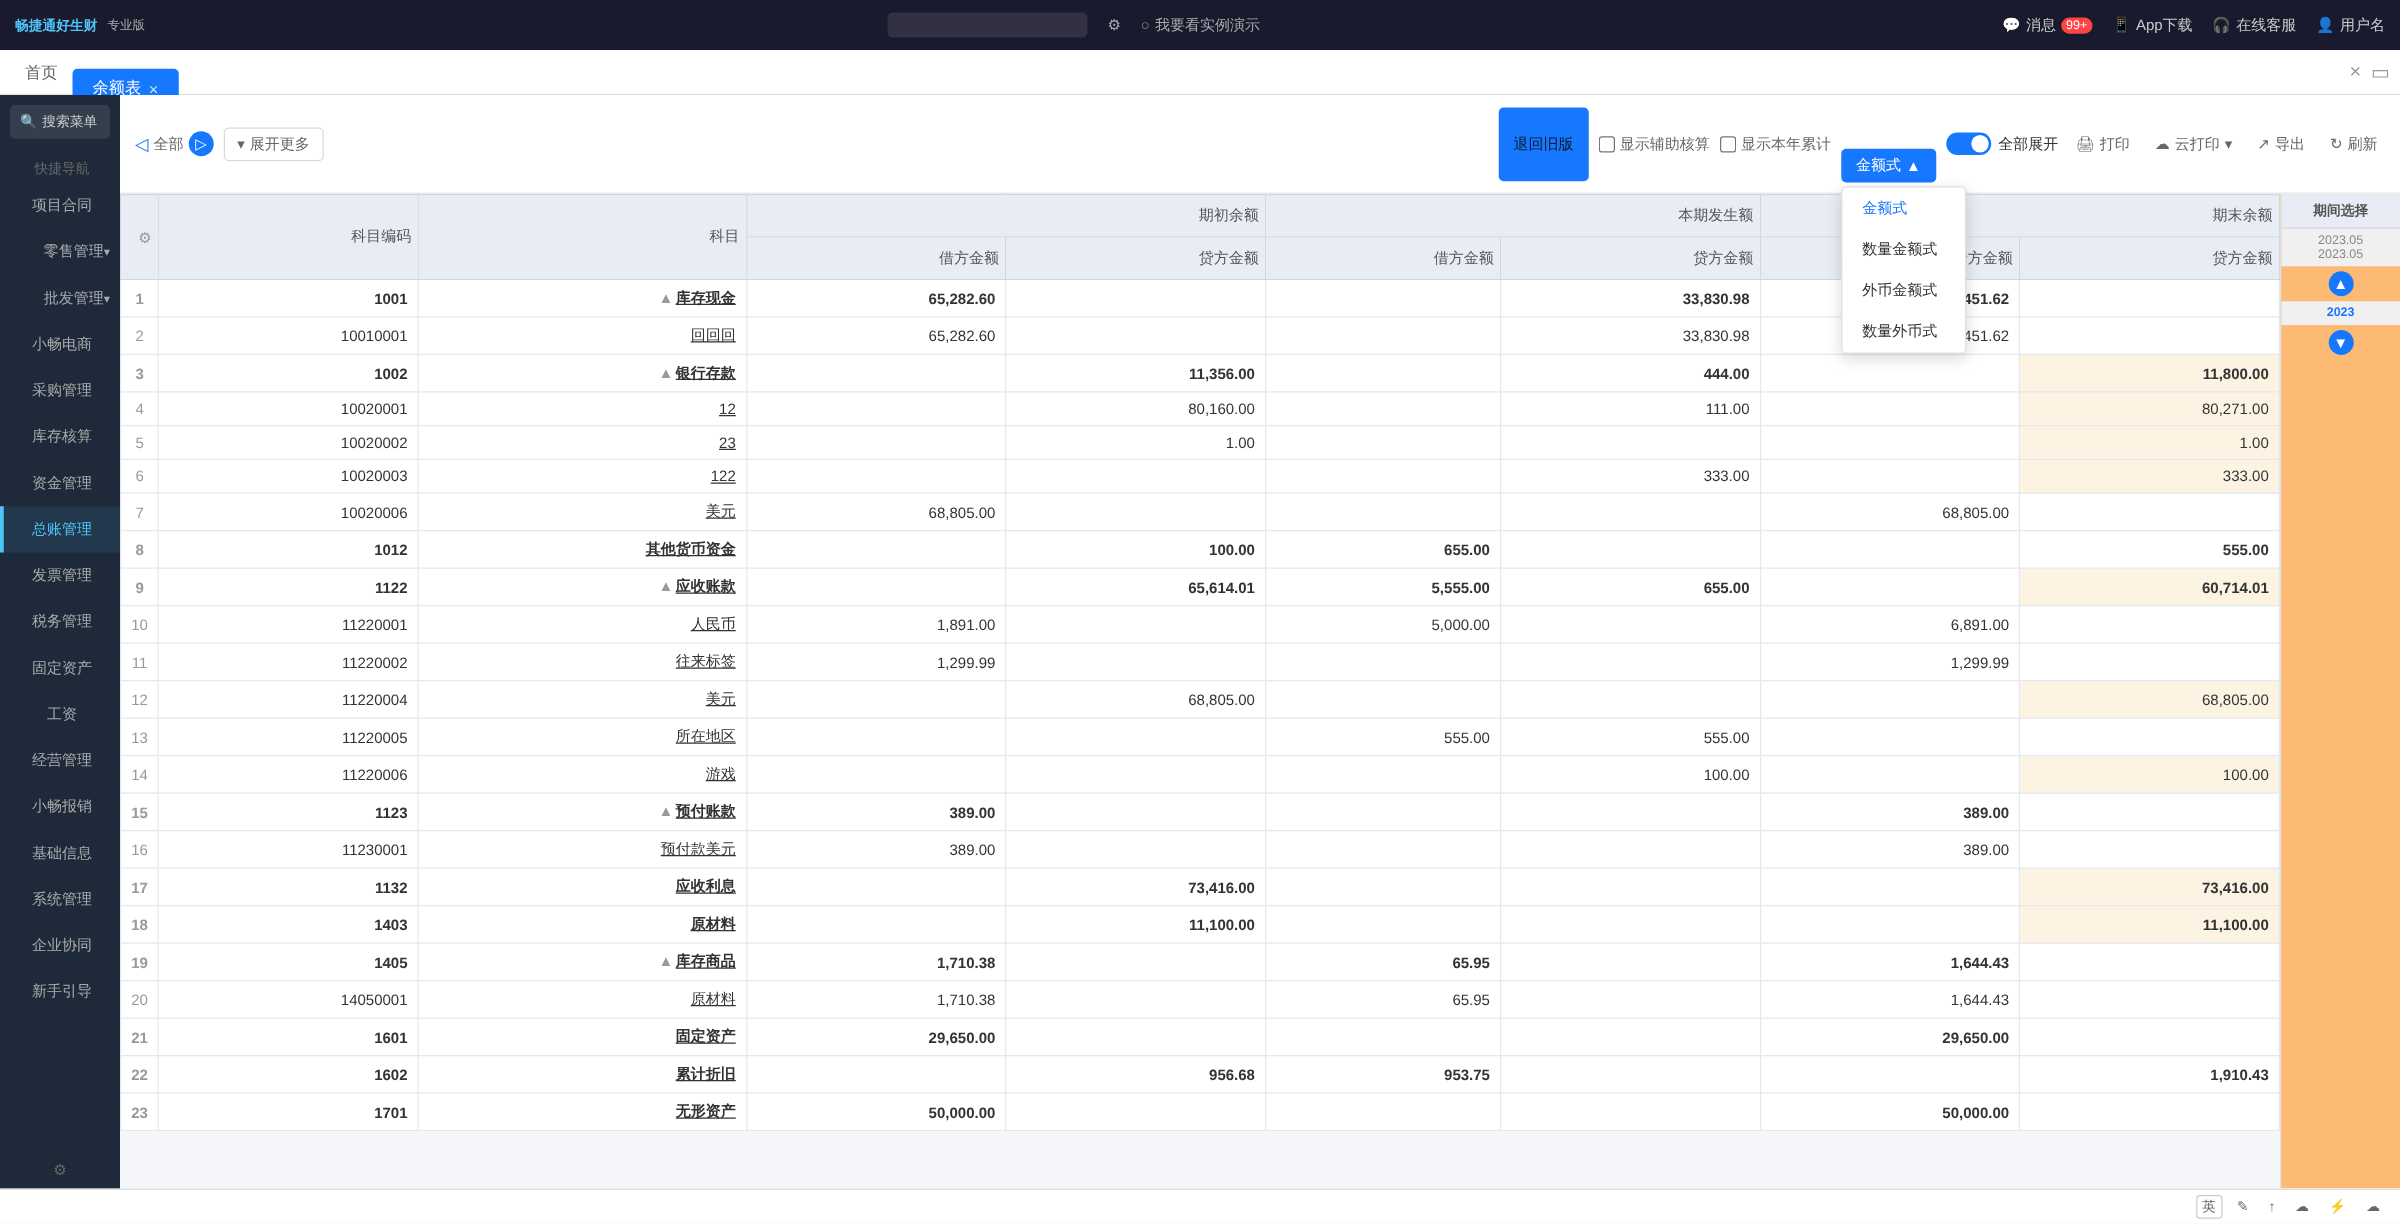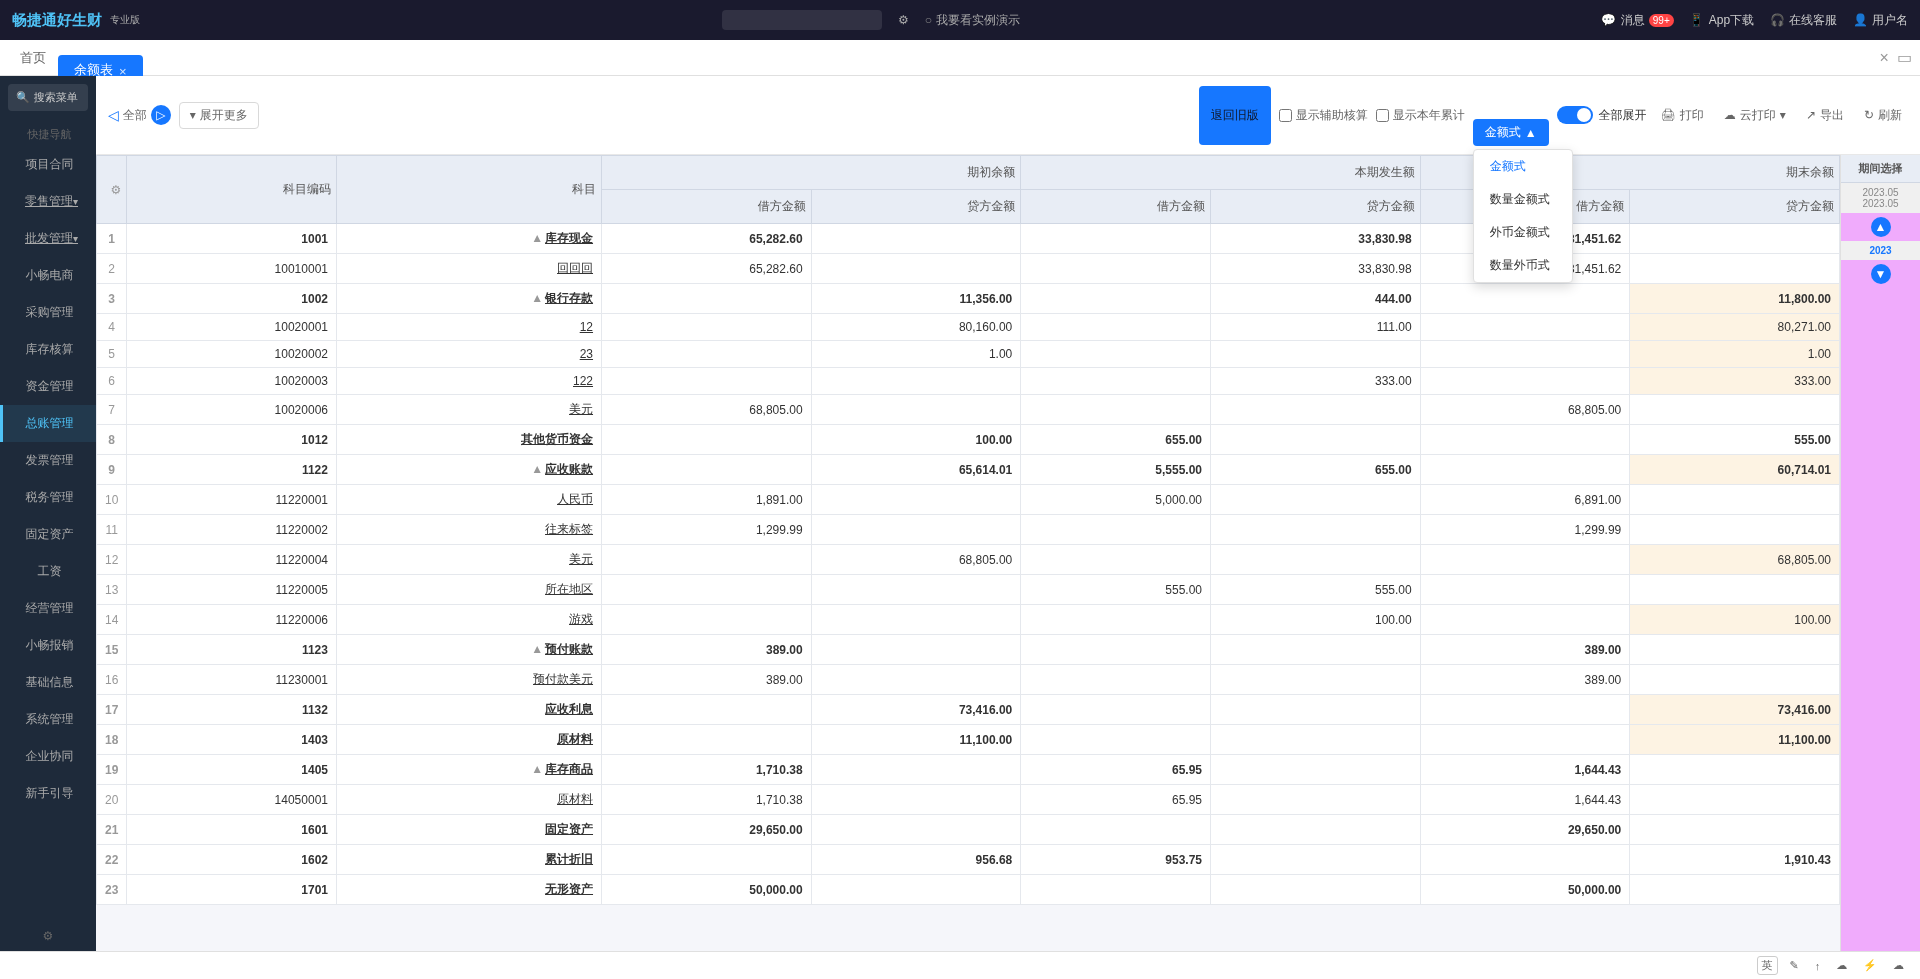--- a/index.html
+++ b/index.html
@@ -1,21 +1,21 @@
 <!DOCTYPE html>
 <html><head>
   <meta charset="utf-8">
   <style>
     * { box-sizing: border-box; margin: 0; padding: 0; }
     body { font-family: 'Microsoft YaHei', Arial, sans-serif; font-size: 12px; background: #f0f2f5; color: #333; height: 979px; overflow: hidden; display: flex; flex-direction: column; }
 
     
     .top-bar { height: 40px; background: #1a1a2e; display: flex; align-items: center; justify-content: space-between; padding: 0 12px; flex-shrink: 0; }
     .top-bar-left { display: flex; align-items: center; gap: 8px; }
-    .app-logo { color: #4fc3f7; font-size: 15px; font-weight: bold; }
+    .app-logo { color: #4fc3f7; font-size: 11px; font-weight: bold; }
     .app-version { color: #aaa; font-size: 10px; }
     .top-bar-center { display: flex; align-items: center; gap: 16px; }
     .demo-link { color: #aaa; font-size: 12px; display: flex; align-items: center; gap: 4px; cursor: pointer; }
     .top-bar-right { display: flex; align-items: center; gap: 16px; color: #ccc; font-size: 12px; }
     .top-bar-right .icon-btn { display: flex; align-items: center; gap: 4px; cursor: pointer; }
     .badge { background: #f44; color: #fff; border-radius: 8px; padding: 1px 4px; font-size: 10px; }
 
     
     .tab-bar { height: 36px; background: #fff; border-bottom: 1px solid #e0e0e0; display: flex; align-items: center; padding: 0 8px; flex-shrink: 0; }
     .tab-home { padding: 6px 12px; color: #666; cursor: pointer; font-size: 13px; }
@@ -25,21 +25,21 @@
     
     .main-layout { display: flex; flex: 1; overflow: hidden; }
 
     
     .sidebar { width: 96px; background: #1e2a3a; color: #ccc; display: flex; flex-direction: column; flex-shrink: 0; overflow-y: auto; }
     .sidebar-search { padding: 8px; }
     .sidebar-search-btn { background: rgba(255,255,255,0.1); border: none; color: #ccc; width: 100%; padding: 6px 8px; border-radius: 4px; cursor: pointer; font-size: 11px; text-align: left; display: flex; align-items: center; gap: 4px; }
     .sidebar-nav { padding: 4px 0; }
     .sidebar-item { padding: 10px 8px; text-align: center; cursor: pointer; font-size: 12px; color: #aaa; border-left: 3px solid transparent; }
     .sidebar-item.active { color: #4fc3f7; border-left-color: #4fc3f7; background: rgba(79,195,247,0.1); }
-    .sidebar-item.has-arrow { display: flex; align-items: center; justify-content: center; padding: 10px 8px 10px 12px; text-decoration: underline; }
+    .sidebar-item.has-arrow { display: flex; align-items: center; justify-content: flex-end; padding: 10px 8px 10px 12px; }
     .sidebar-footer { margin-top: auto; padding: 8px; text-align: center; color: #666; }
 
     
     .content-area { flex: 1; display: flex; flex-direction: column; overflow: hidden; background: #f5f6fa; }
 
     
     .toolbar { background: #fff; padding: 8px 12px; display: flex; align-items: center; gap: 8px; border-bottom: 1px solid #e8e8e8; flex-shrink: 0; flex-wrap: wrap; }
     .all-btn { display: flex; align-items: center; gap: 4px; }
     .all-btn span { color: #666; }
     .nav-arrow { background: #1677ff; color: #fff; border: none; border-radius: 50%; width: 20px; height: 20px; cursor: pointer; font-size: 12px; display: flex; align-items: center; justify-content: center; }
@@ -60,21 +60,21 @@
     tbody tr td { padding: 6px 8px; border: 1px solid #e5e8ed; text-align: center; background: #fff; white-space: nowrap; }
     tbody tr td.text-left { text-align: right; }
     tbody tr td.text-right { text-align: right; }
     tbody tr td.highlighted { background: #fdf3e3; color: #333; text-align: right; }
     .row-num { color: #999; text-align: center; width: 30px; }
     .bold-row td { font-weight: bold; }
     .settings-col { width: 24px; }
     .gear-icon { cursor: pointer; color: #999; }
 
     
-    .period-panel { width: 80px; background: #f0abfc; border-left: 1px solid #e0e0e0; display: flex; flex-direction: column; flex-shrink: 0; font-size: 11px; overflow-y: auto; }
+    .period-panel { width: 96px; background: #fdba74; border-left: 1px solid #e0e0e0; display: flex; flex-direction: column; flex-shrink: 0; font-size: 11px; overflow-y: auto; }
     .period-header { background: #e8edf5; padding: 6px 4px; text-align: center; color: #555; font-size: 11px; font-weight: bold; border-bottom: 1px solid #d0d7e3; }
     .period-year-label { background: #f0f0f0; padding: 4px; text-align: center; color: #888; font-size: 10px; }
     .period-item { padding: 6px 4px; text-align: center; cursor: pointer; border-bottom: 1px solid #f0f0f0; color: #555; }
     .period-item.active { background: #1677ff; color: #fff; }
     .period-nav { display: flex; flex-direction: column; align-items: center; padding: 4px; gap: 2px; }
     .period-nav-btn { width: 20px; height: 20px; background: #1677ff; color: #fff; border: none; border-radius: 50%; cursor: pointer; font-size: 12px; display: flex; align-items: center; justify-content: center; }
 
     
     .dropdown-menu { position: absolute; background: #fff; border: 1px solid #e0e0e0; border-radius: 4px; box-shadow: 0 4px 12px rgba(0,0,0,0.15); z-index: 100; min-width: 100px; }
     .dropdown-menu-item { padding: 8px 16px; cursor: pointer; color: #333; font-size: 12px; }

